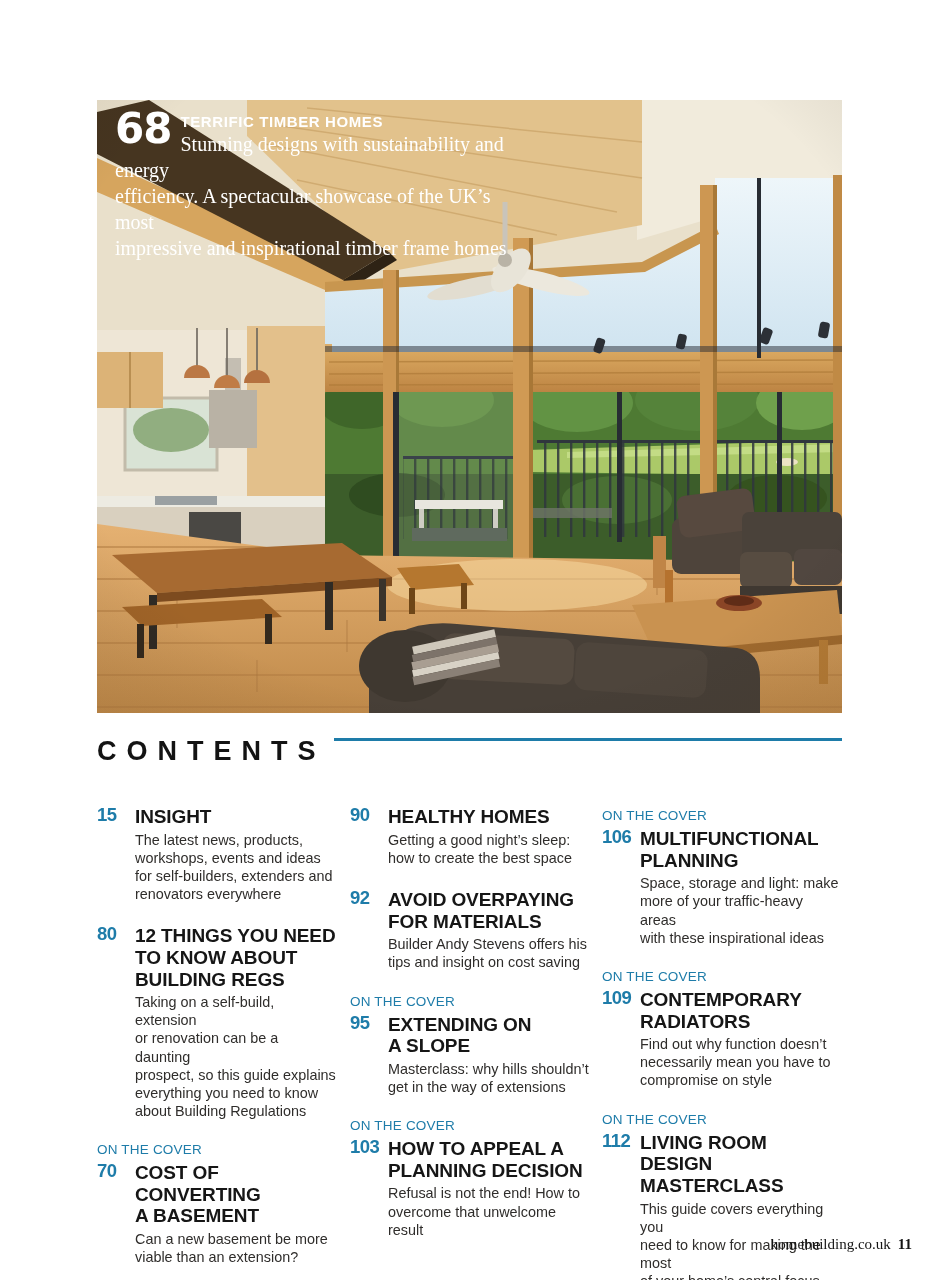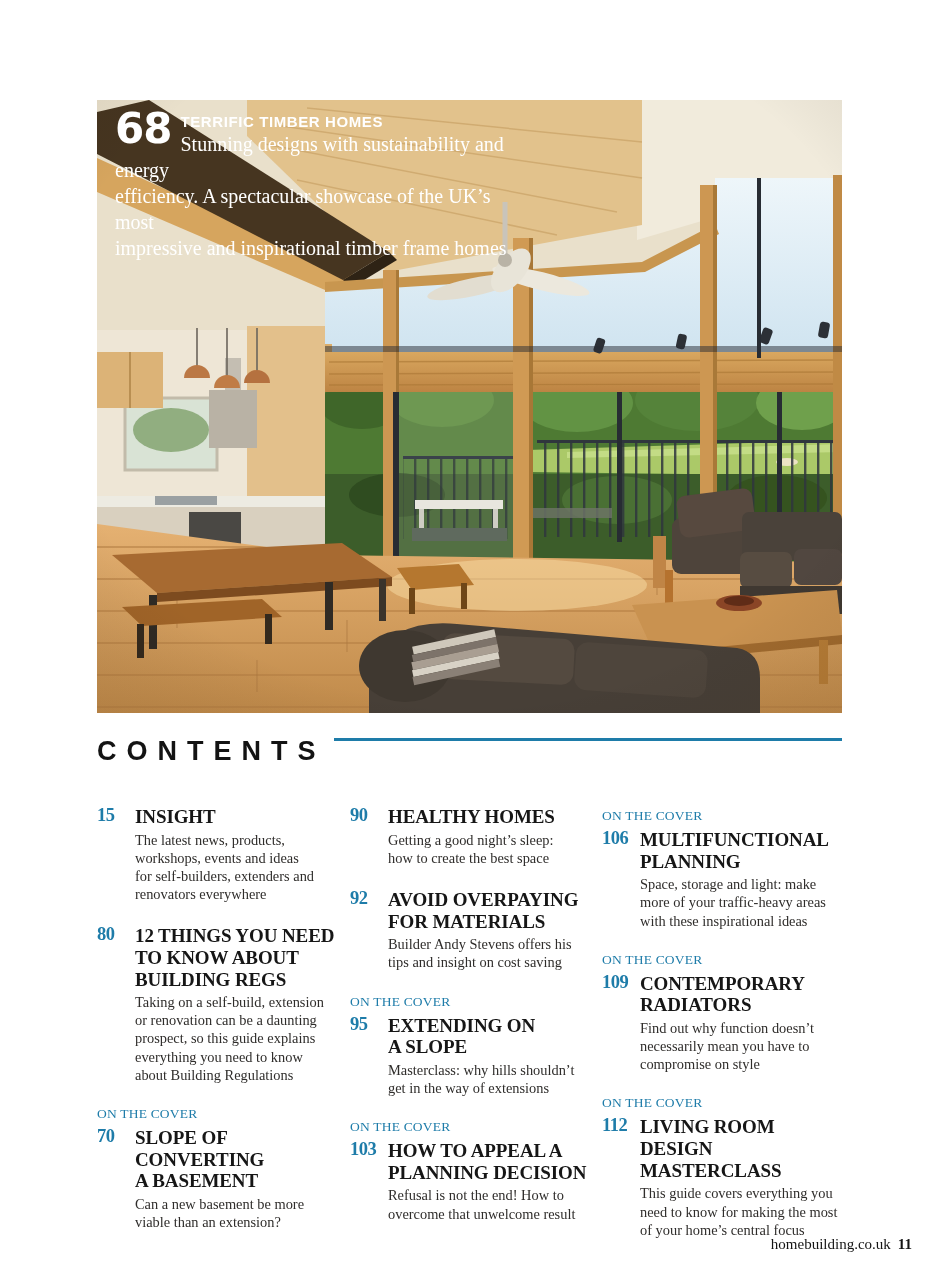--- a/index.html
+++ b/index.html
@@ -46,21 +46,21 @@
 
   
   .toc {
     position:absolute; left:97px; top:806px; width:758px;
     display:flex;
   }
   .toc-col { width:240px; flex:none; }
   .toc-col + .toc-col { margin-left:13px; }
   .toc-col:last-child { margin-left:12px; }
 
-  .entry { margin-bottom:22px;font-family:Liberation Serif, serif; }
+  .entry { margin-bottom:22px; }
   .kicker {
     color:var(--accent); font-size:13.5px; font-weight:500; letter-spacing:0.2px;
     margin:14px 0 5px 0;
   }
   .toc-col > .entry:first-child .kicker { margin-top:2px; }
   .entry-row { display:flex; align-items:flex-start; }
   .num {
     flex:none; width:38px; color:var(--accent); font-weight:700;
     font-size:18.5px; letter-spacing:-0.5px; line-height:1.02;
   }
@@ -334,21 +334,21 @@
 everything you need to know
 about Building Regulations</div>
         </div>
       </div>
     </div>
     <div class="entry">
       <div class="kicker">ON THE COVER</div>
       <div class="entry-row">
         <span class="num">70</span>
         <div class="tblock">
-          <div class="title">SLOPE OF CONVERTING
+          <div class="title">COST OF CONVERTING
 A BASEMENT</div>
           <div class="desc">Can a new basement be more
 viable than an extension?</div>
         </div>
       </div>
     </div>
   </div>
 
   <div class="toc-col">
     <div class="entry">

